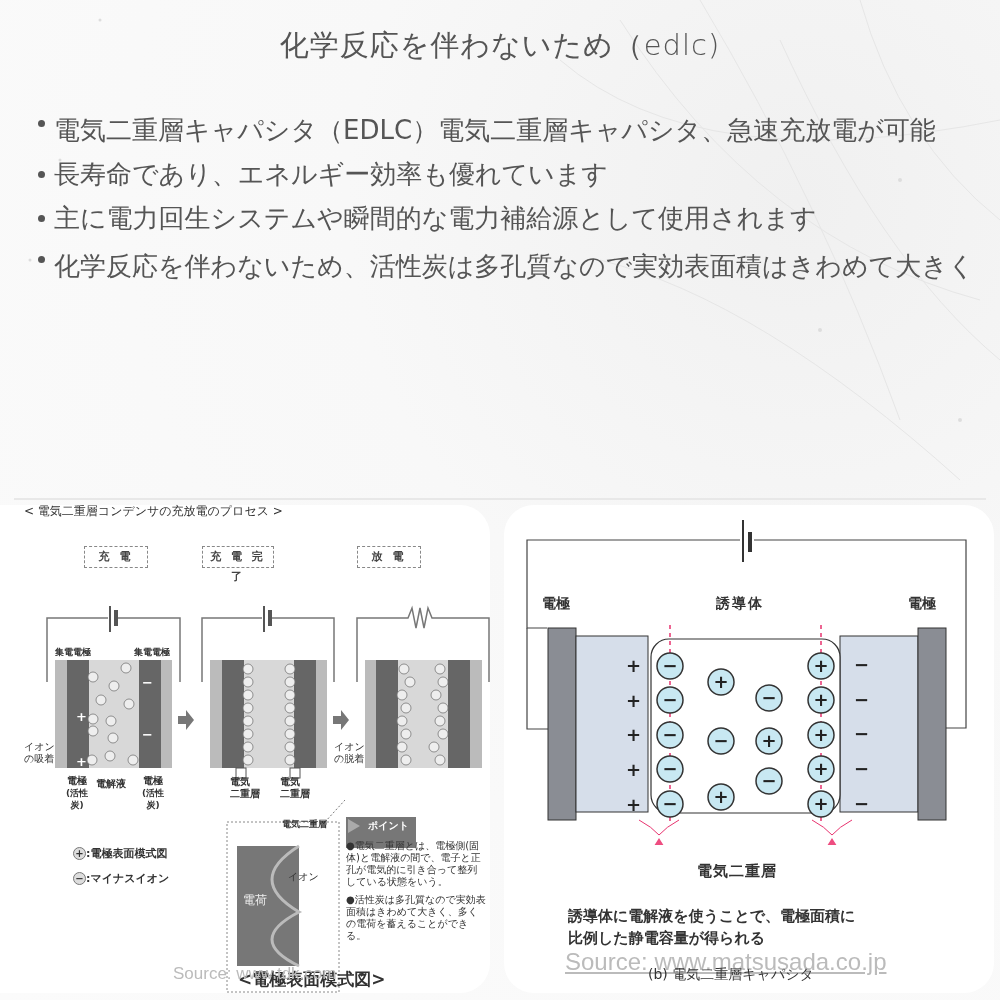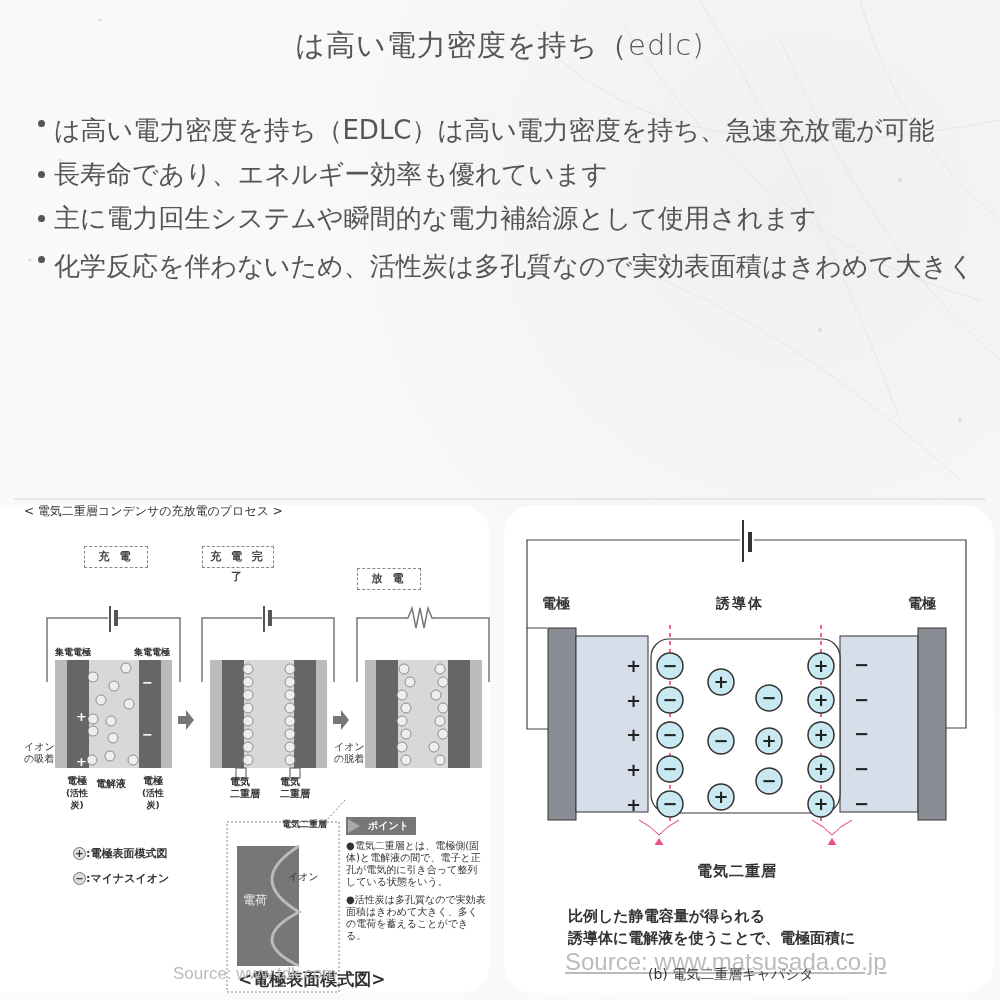--- a/index.html
+++ b/index.html
@@ -29,21 +29,21 @@
     position:absolute; left:504px; top:505px; width:490px; height:488px;
     background:#fff; border-radius:30px;
   }
   .small { font-size:11px; color:#333; }
   .src { position:absolute; font-size:20px; color:#bbb; font-family:"Liberation Sans", sans-serif; }
   .boxlabel {
     position:absolute; border:1px dashed #888; font-size:11px; color:#444; font-weight:bold;
     text-align:center; height:20px; line-height:20px; letter-spacing:3px;
   }
   .point-head {
-    position:absolute; left:346px; top:817px; width:70px; height:18px; background:#777; color:#fff;
+    position:absolute; left:346px; top:817px; width:70px; height:31px; background:#777; color:#fff;
     font-size:10px; font-weight:bold; line-height:18px; padding-left:22px; box-sizing:border-box;
   }
   .point-head:before {
     content:""; position:absolute; left:2px; top:2px; border-left:12px solid #aaa;
     border-top:7px solid transparent; border-bottom:7px solid transparent;
   }
   .point-text { position:absolute; left:346px; top:840px; width:140px; font-size:10px; line-height:12px; color:#333; font-weight:normal; }
   .point-text p { margin:0 0 6px 0; }
 </style>
 </head>
@@ -61,38 +61,38 @@
   <g fill="#ddd">
     <circle cx="100" cy="20" r="1.5"></circle>
       <circle cx="60" cy="160" r="1.5"></circle>
       <circle cx="30" cy="260" r="1.5"></circle>
     <circle cx="900" cy="180" r="2"></circle>
       <circle cx="820" cy="330" r="2"></circle>
       <circle cx="960" cy="420" r="2"></circle>
   </g>
 </svg>
 
-<div class="title">は高い電力密度を持ち（edlc)</div>
+<div class="title">化学反応を伴わないため（edlc)</div>
 
 <div class="bullets">
-  <div class="bullet"><span class="dot top"></span><span>は高い電力密度を持ち（EDLC）は高い電力密度を持ち、急速充放電が可能</span></div>
+  <div class="bullet"><span class="dot top"></span><span>電気二重層キャパシタ（EDLC）電気二重層キャパシタ、急速充放電が可能</span></div>
   <div class="bullet"><span class="dot mid"></span><span>長寿命であり、エネルギー効率も優れています</span></div>
   <div class="bullet"><span class="dot mid"></span><span>主に電力回生システムや瞬間的な電力補給源として使用されます</span></div>
   <div class="bullet gap"><span class="dot top"></span><span>化学反応を伴わないため、活性炭は多孔質なので実効表面積はきわめて大きく</span></div>
 </div>
 
 <div class="divider"></div>
 
 <div class="panel-left"></div>
 
 <div style="position:absolute;left:24px;top:503px;font-size:12px;color:#333;">&lt; 電気二重層コンデンサの充放電のプロセス &gt;</div>
 
 <div class="boxlabel" style="left:48px;top:546px;width:62px;margin-left:36px;">充 電</div>
 <div class="boxlabel" style="left:202px;top:546px;width:70px;">充 電 完 了</div>
-<div class="boxlabel" style="left:357px;top:568px;width:62px;">放 電</div>
+<div class="boxlabel" style="left:357px;top:546px;width:62px;">放 電</div>
 
 <svg style="position:absolute;left:0;top:590px;" width="500" height="210">
 
   <g>
     <polyline points="47,92 47,28 108,28" fill="none" stroke="#777" stroke-width="1.5"></polyline>
     <polyline points="118,28 180,28 180,92" fill="none" stroke="#777" stroke-width="1.5"></polyline>
     <line x1="110" y1="16" x2="110" y2="42" stroke="#555" stroke-width="2"></line>
     <rect x="114" y="20" width="4" height="16" fill="#555"></rect>
     <rect x="55" y="70" width="117" height="108" fill="#bbb"></rect>
     <rect x="67" y="70" width="22" height="108" fill="#666"></rect>
@@ -302,17 +302,17 @@
     <polygon points="155,333 143,352 150,352 150,378 200,378 200,370 160,370 160,352 167,352" fill="#ee4d80"></polygon>
     <polygon points="328,333 316,352 323,352 323,370 283,370 283,378 333,378 333,352 340,352" fill="#ee4d80"></polygon>
   </g>
 </svg>
 
 <div style="position:absolute;left:542px;top:595px;font-size:14px;font-weight:bold;color:#333;">電極</div>
 <div style="position:absolute;left:716px;top:595px;font-size:14px;font-weight:bold;color:#333;letter-spacing:2px;">誘導体</div>
 <div style="position:absolute;left:908px;top:595px;font-size:14px;font-weight:bold;color:#333;">電極</div>
 <div style="position:absolute;left:697px;top:862px;font-size:15px;font-weight:bold;color:#333;letter-spacing:1px;">電気二重層</div>
 <div style="position:absolute;left:568px;top:905px;font-size:15px;color:#333;line-height:22px;font-weight:bold;">
+  <div>誘導体に電解液を使うことで、電極面積に</div>
   <div>比例した静電容量が得られる</div>
-  <div>誘導体に電解液を使うことで、電極面積に</div>
 </div>
 <div class="src" style="left:565px;top:948px;font-size:24px;text-decoration:underline;">Source: www.matsusada.co.jp</div>
 <div style="position:absolute;left:648px;top:966px;font-size:14px;color:#333;">(b) 電気二重層キャパシタ</div>
 
 </body></html>

